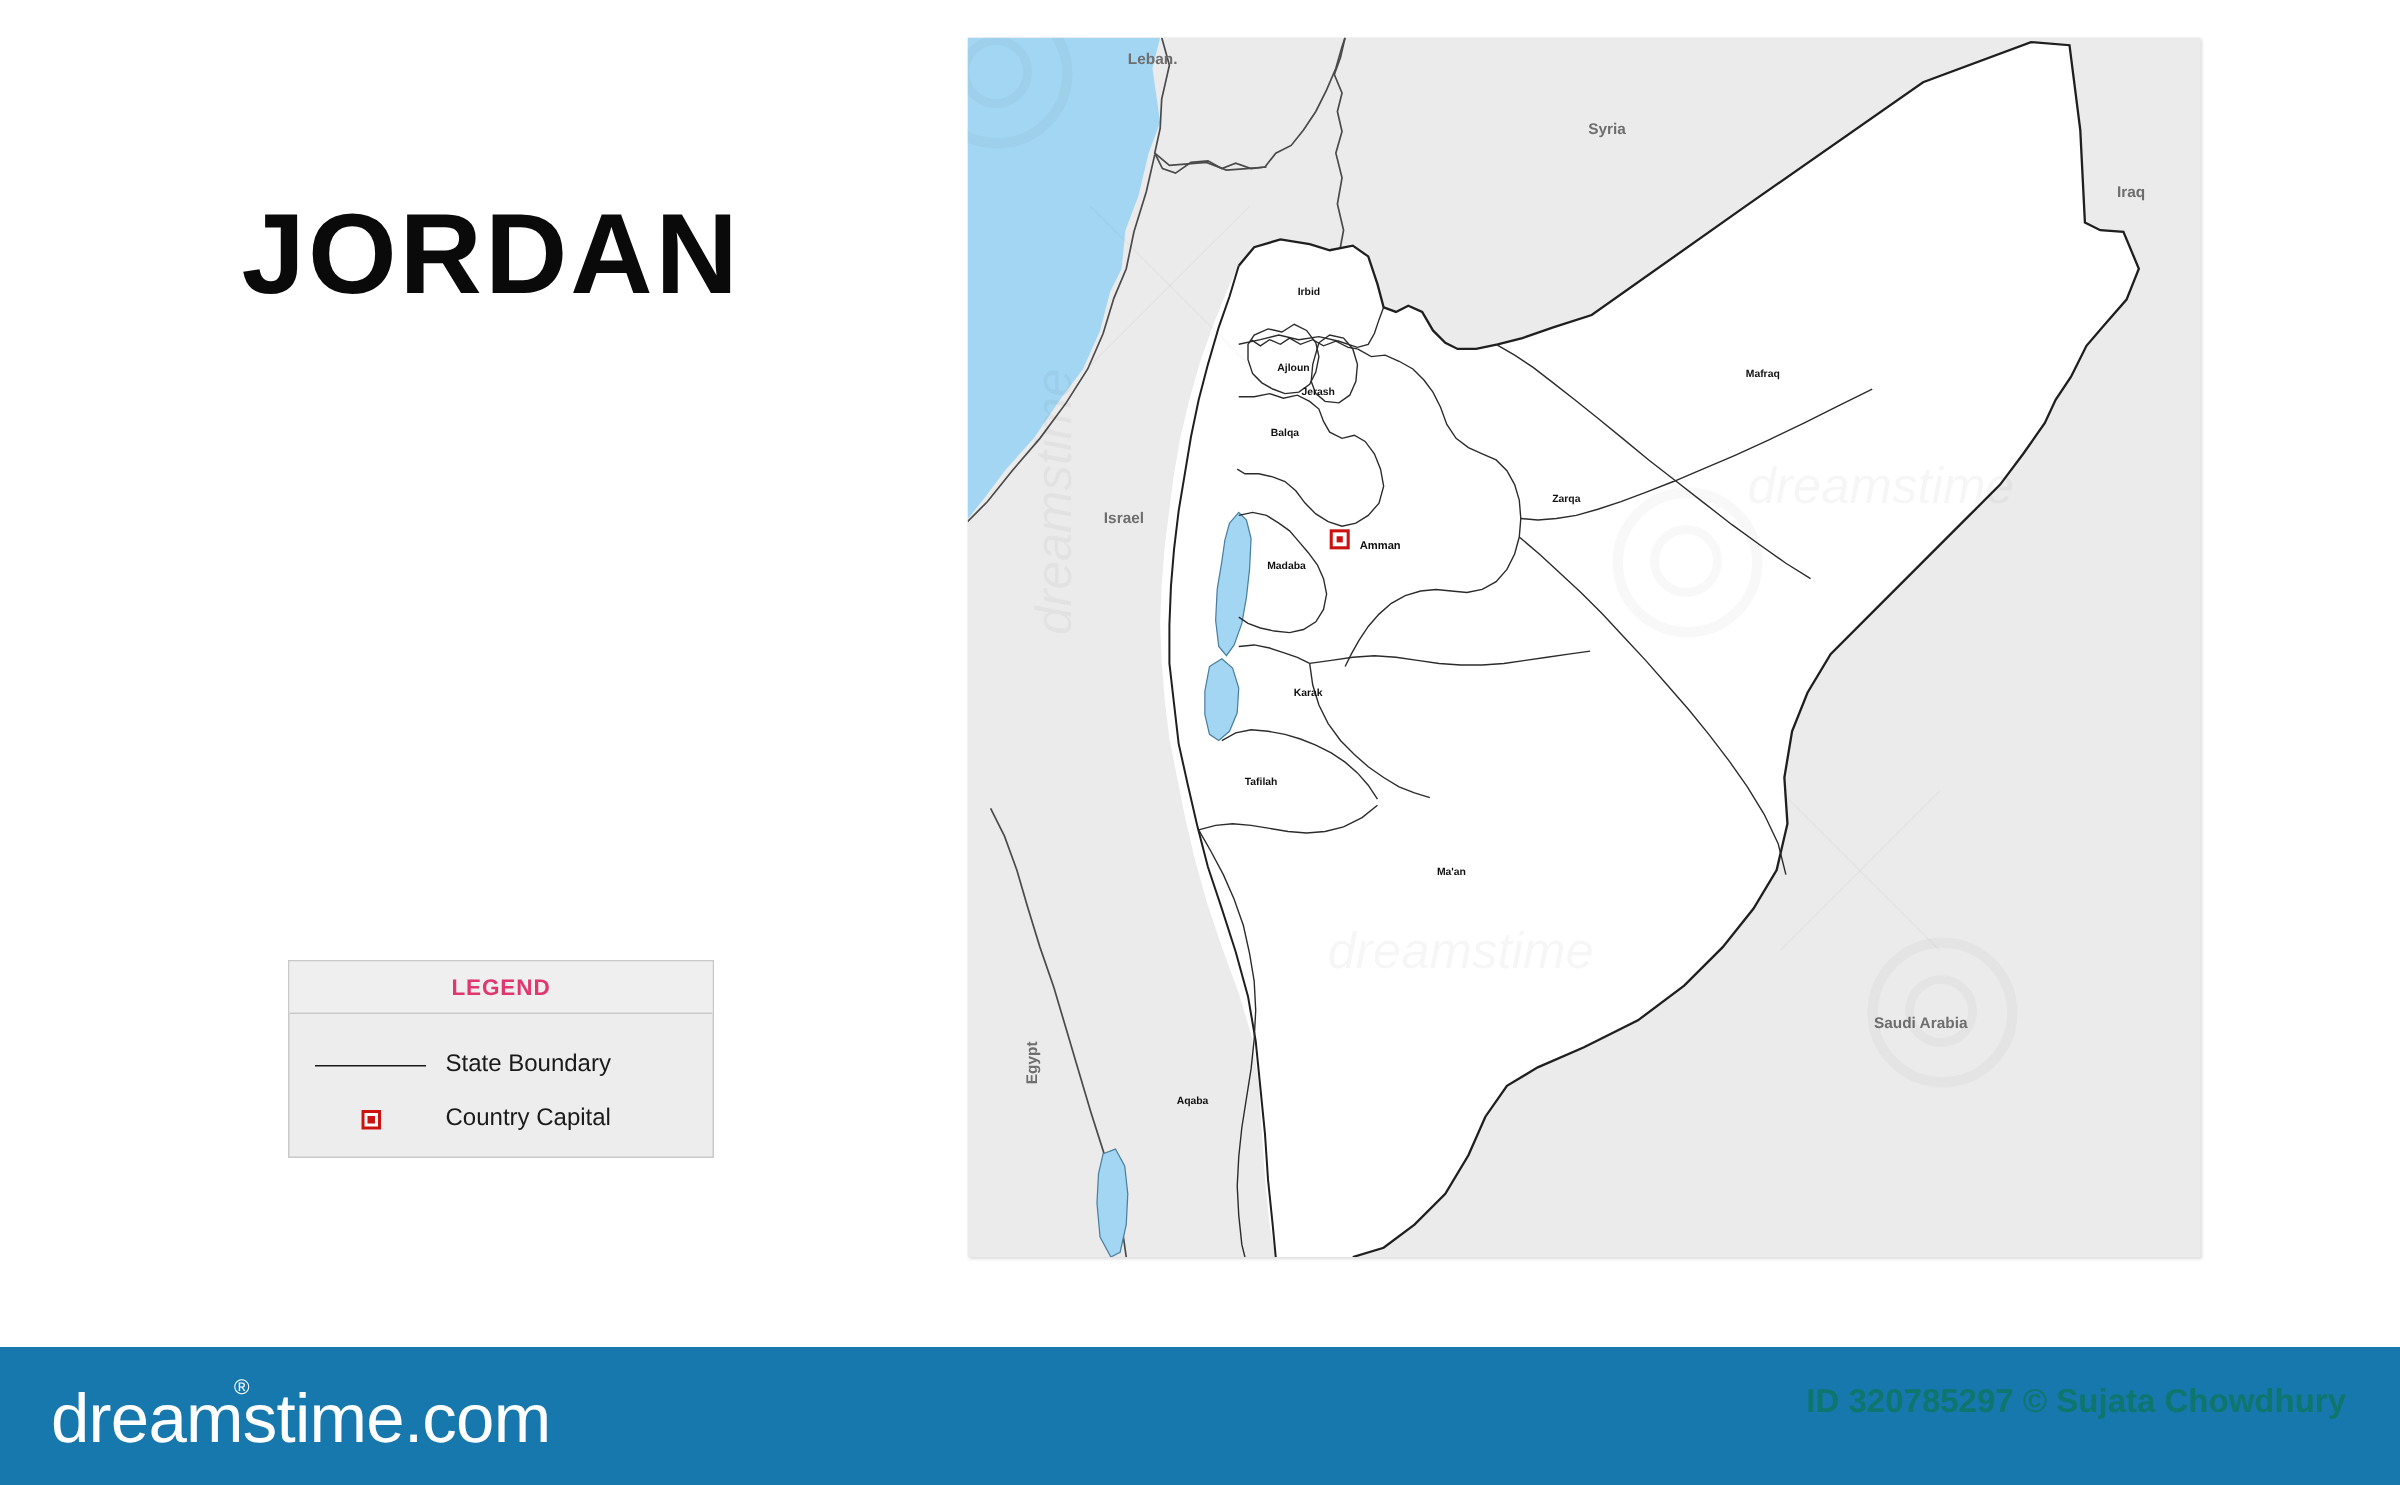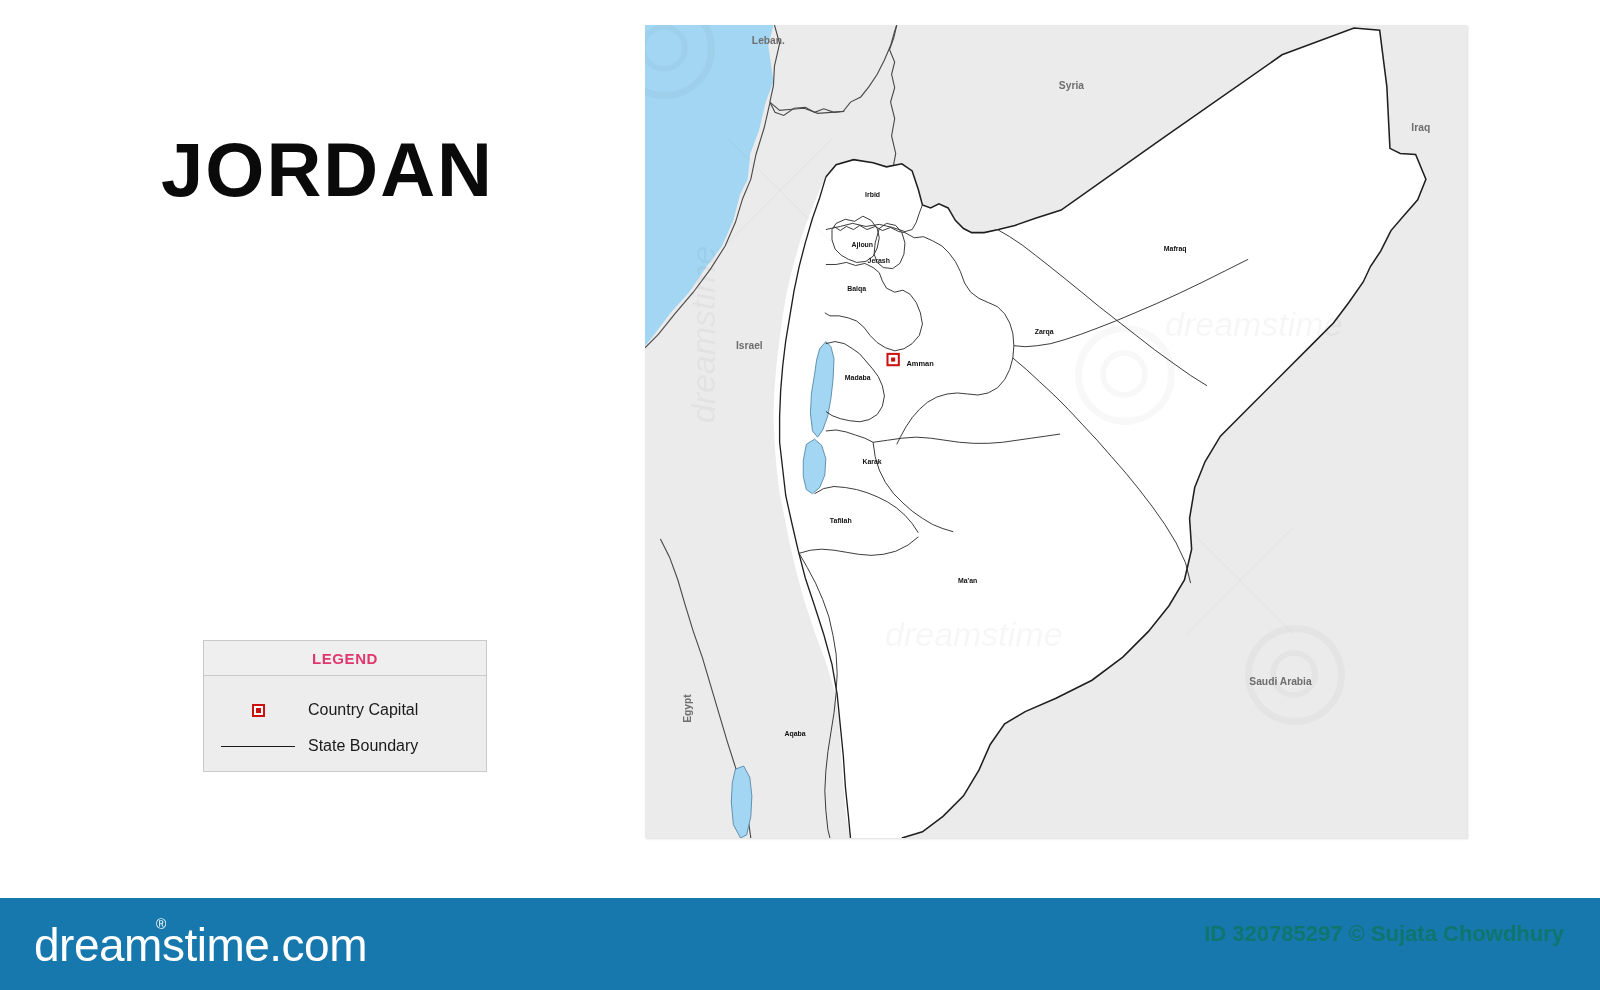--- a/index.html
+++ b/index.html
@@ -33,21 +33,20 @@
   
   #legend-box {
     position: absolute;
     left: 192px;
     top: 640px;
     width: 284px;
     height: 132px;
     background: #ededed;
     border: 1px solid #c9c9c9;
     box-sizing: border-box;
-    margin-left: 11px;
   }
   #legend-header {
     height: 34px;
     border-bottom: 1px solid #c9c9c9;
     display: flex;
     align-items: center;
     justify-content: center;
     background: #efefef;
   }
   #legend-title {
@@ -207,32 +206,32 @@
 <div id="country-title">JORDAN</div>
 
 <div id="legend-box">
   <div id="legend-header">
     <span id="legend-title">LEGEND</span>
   </div>
   <div id="legend-rows">
 
     <div class="legend-row">
       <span class="legend-symbol">
+        <span class="legend-line"></span>
+      </span>
+      <span class="legend-label">State Boundary</span>
+    </div>
+
+    <div class="legend-row">
+      <span class="legend-symbol">
         <span class="legend-capital">
             <i></i>
           </span>
       </span>
       <span class="legend-label">Country Capital</span>
-    </div>
-
-    <div class="legend-row">
-      <span class="legend-symbol">
-        <span class="legend-line"></span>
-      </span>
-      <span class="legend-label">State Boundary</span>
     </div>
 
   </div>
 </div>
 
 <div id="map-panel">
 
   <div class="wm-spiral" style="left:-30px; top:-26px;"></div>
   <div class="wm-spiral" style="left:430px; top:300px;"></div>
   <div class="wm-spiral" style="left:600px; top:600px;"></div>

